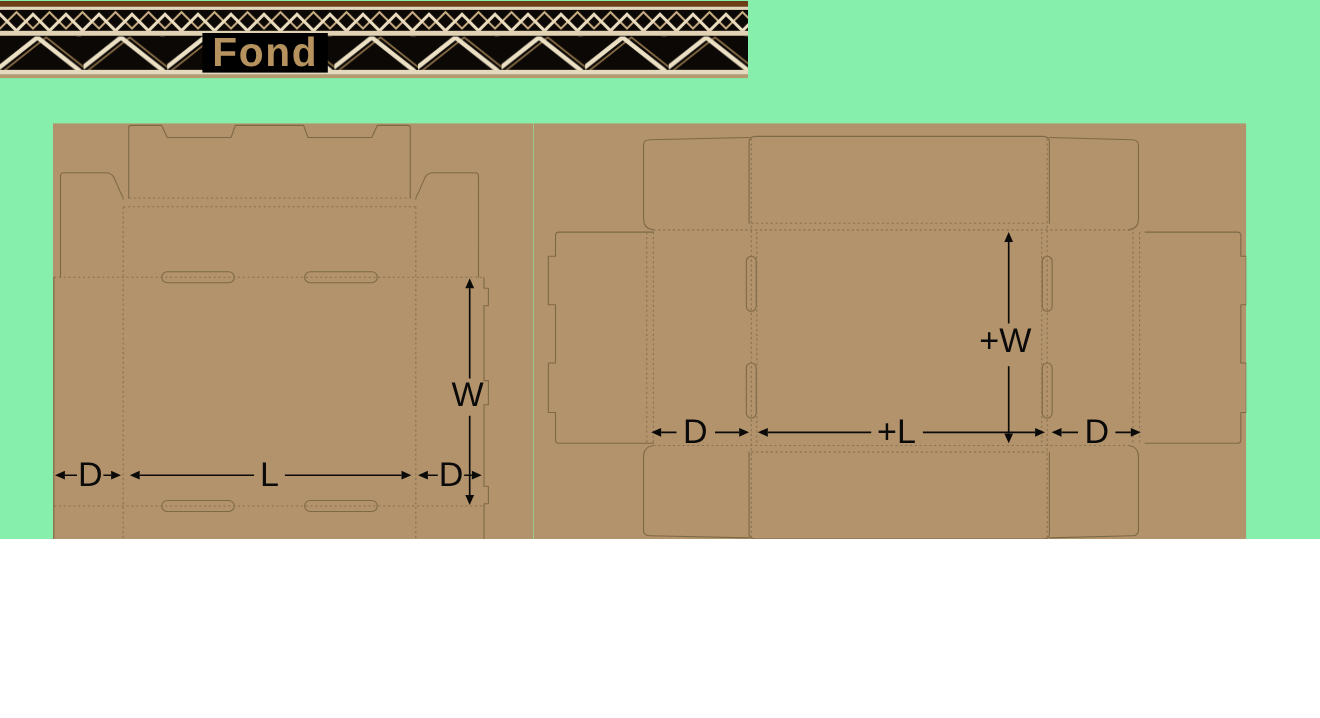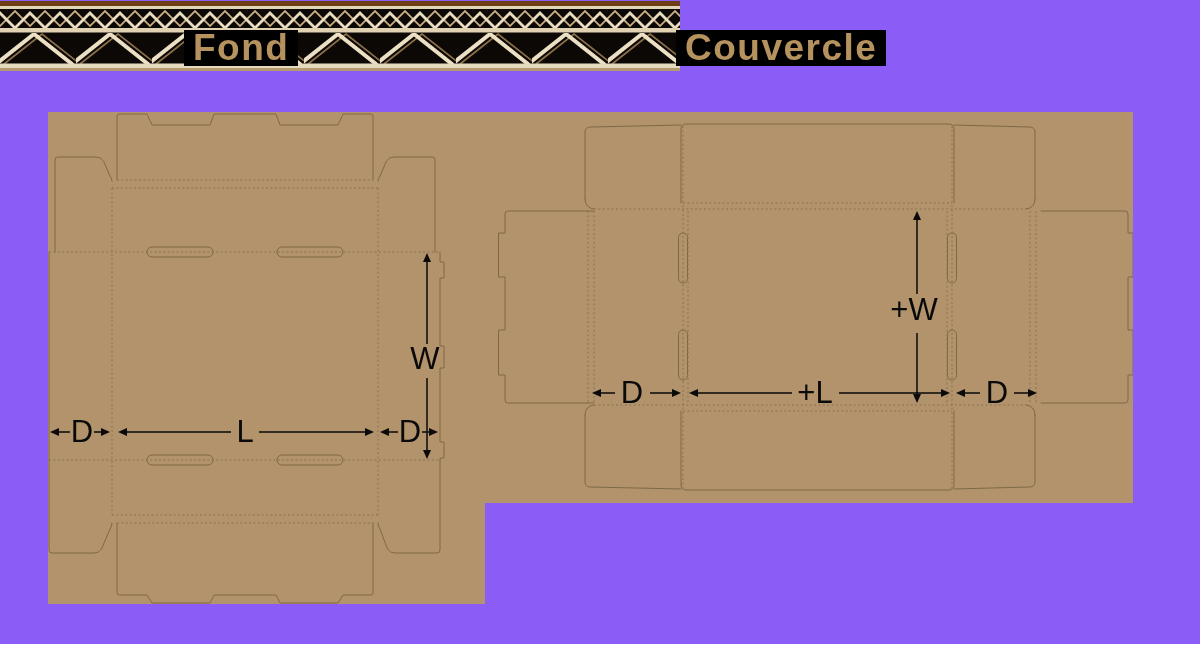--- a/index.html
+++ b/index.html
@@ -1,16 +1,16 @@
 <!DOCTYPE html>
 <html><head>
 <meta charset="utf-8">
 <style>
   html,body{margin:0;padding:0;background:#ffffff;}
-  #stage{position:relative;width:1200px;height:644px;background:#8b5cf6;overflow:hidden;
+  #stage{position:relative;width:1200px;height:490px;background:#86efac;overflow:hidden;
          font-family:"Liberation Sans", sans-serif;}
   .title{position:absolute;top:30px;display:inline-block;background:#000000;color:#b6925f;
          font-weight:bold;font-size:37px;line-height:36px;letter-spacing:1.5px;padding:0 9px;}
   #fond-title{left:184px;}
   #couvercle-title{left:676px;}
   .dieline-svg{position:absolute;}
   #fond-svg{left:48px;top:112px;}
   #couvercle-svg{left:485px;top:112px;}
   #photo-svg{left:485px;top:521px;}
   .cut{fill:none;stroke:#7e6947;stroke-width:1;stroke-linejoin:round;stroke-linecap:round;}
@@ -20,21 +20,20 @@
   .ah{fill:#0a0a0a;stroke:none;}
   .dim-label{font-family:"Liberation Sans",sans-serif;font-size:31px;fill:#0a0a0a;text-anchor:middle;}
 </style>
 </head>
 <body>
 
 <div id="stage">
 
   
   <span class="title" id="fond-title">Fond</span>
-  <span class="title" id="couvercle-title">Couvercle</span>
 
   
   <svg id="fond-svg" class="dieline-svg" width="437" height="492" viewBox="0 0 437 492">
     <rect x="0" y="0" width="437" height="492" fill="#b3936b"></rect>
 
     <g>
 
       <path class="cut" d="M69 68 V4 Q69 2 71 2 H99 L104 13 H162 L166 2 H228 L232 13 H290 L295 2 H323 Q325 2 325 4 V68"></path>
 
       <path class="cut" d="M7 140 V48 Q7 45 10 45 H48 Q53 45 55.5 49 L62 64 Q64 66.5 64 69"></path>

